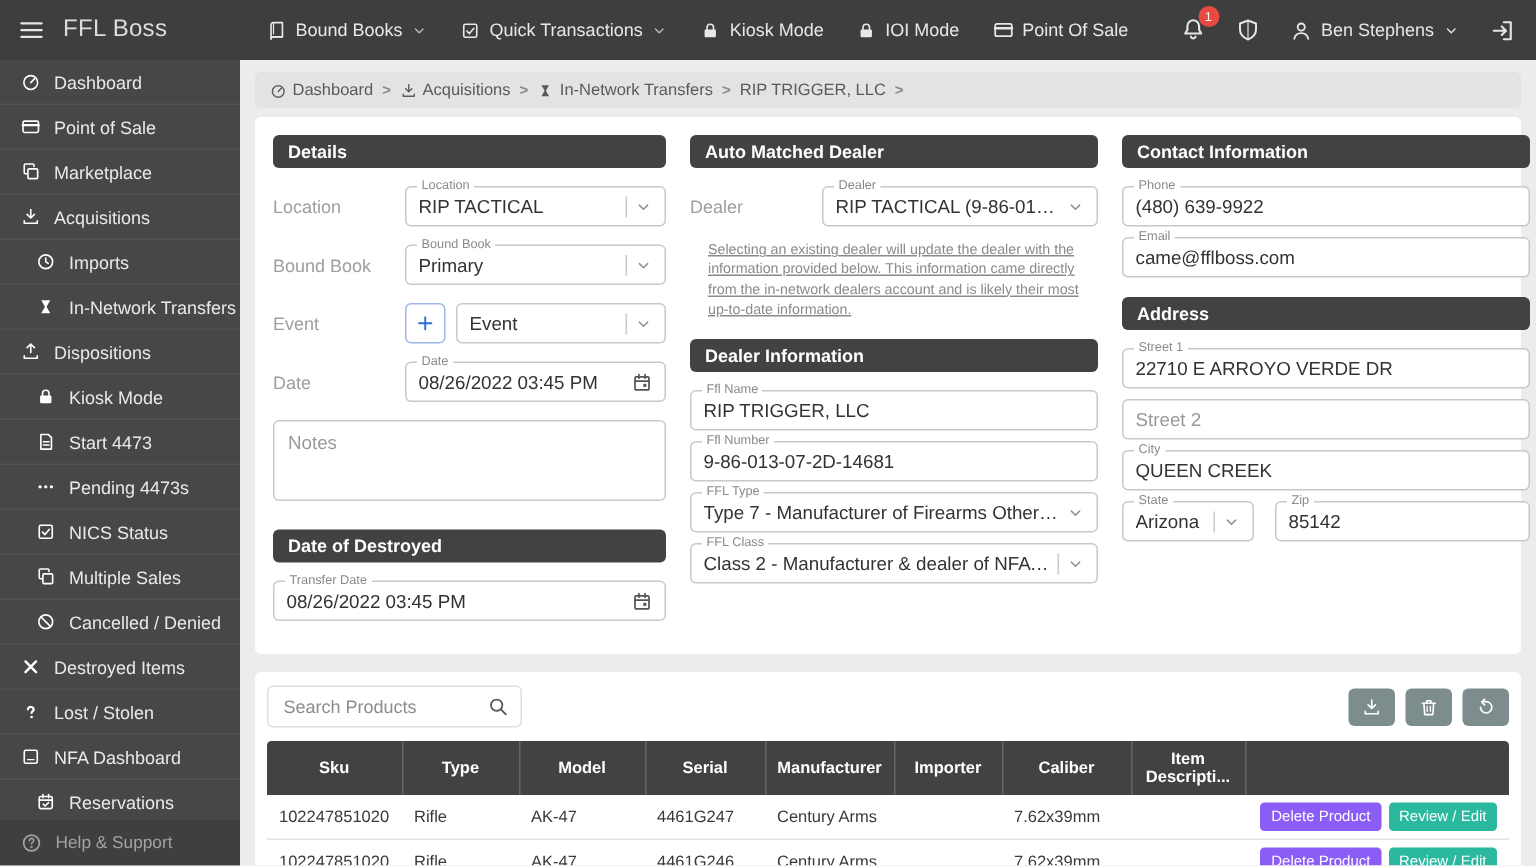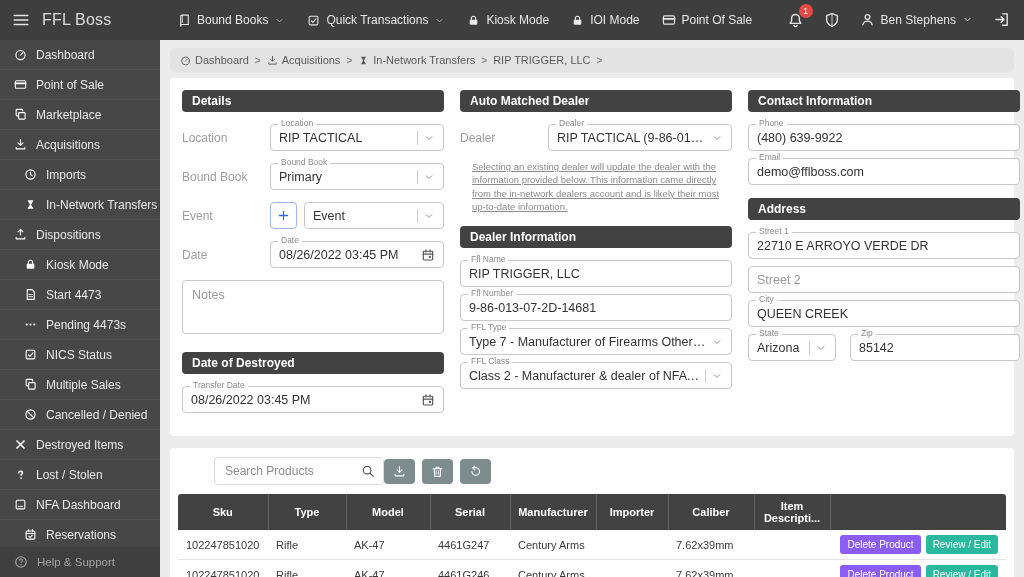--- a/index.html
+++ b/index.html
@@ -73,21 +73,21 @@
   .zip-f { flex:1; }
 
   .form-footer { border-top:1px solid #e3e3e3; padding:9px 12px 10px; display:flex; justify-content:flex-end; gap:8px; }
   .btn { border:none; border-radius:4px; font-family:"Liberation Sans",sans-serif; font-size:12.5px; padding:8px 14px; cursor:pointer; color:#fff; }
   .btn-delete { background:#404040; }
   .btn-save { background:#bdbdbd; color:#333; }
   .btn-complete { background:#3f51b5; }
 
   
   .products-card { margin:12px 10px 0; background:#fff; border-radius:4px 4px 0 0; height:140px; padding:9px 8px 0; overflow:hidden; }
-  .prod-toolbar { display:flex; align-items:center; justify-content:flex-start; margin-bottom:9px;margin-left:36px; }
+  .prod-toolbar { display:flex; align-items:center; justify-content:space-between; margin-bottom:9px; }
   .search-wrap { position:relative; width:170px; }
   .search-input { width:100%; height:28px; border:1px solid #ddd; border-radius:4px; font-family:"Liberation Sans",sans-serif;
                   font-size:12px; color:#333; padding:0 30px 0 10px; outline:none; }
   .search-input::placeholder { color:#8d8d8d; }
   .search-ic { position:absolute; right:9px; top:7px; color:#555; }
   .tool-btns { display:flex; gap:7px; }
   .icon-btn { width:31px; height:25px; background:#7d8d8e; border:none; border-radius:4px; color:#fff;
               display:flex; align-items:center; justify-content:center; cursor:pointer; }
 
   table.prod { width:100%; border-collapse:collapse; table-layout:fixed; }
@@ -557,21 +557,21 @@
 
       <div class="col3">
         <div class="panel-head">Contact Information</div>
 
         <div class="mfield stack">
           <span class="flabel">Phone</span>
           <span class="fvalue">(480) 639-9922</span>
         </div>
         <div class="mfield" style="margin-bottom:13px;">
           <span class="flabel">Email</span>
-          <span class="fvalue">demo@fflboss.com</span>
+          <span class="fvalue">came@fflboss.com</span>
         </div>
 
         <div class="panel-head">Address</div>
 
         <div class="mfield stack">
           <span class="flabel">Street 1</span>
           <span class="fvalue">22710 E ARROYO VERDE DR</span>
         </div>
         <div class="mfield stack">
           <span class="fvalue ph">Street 2</span>

